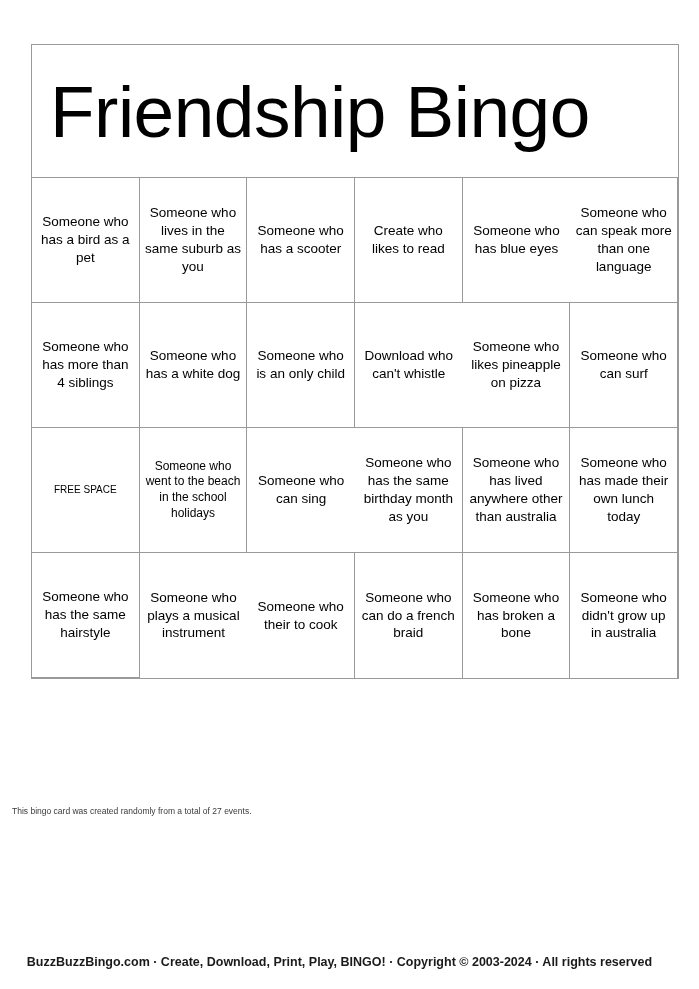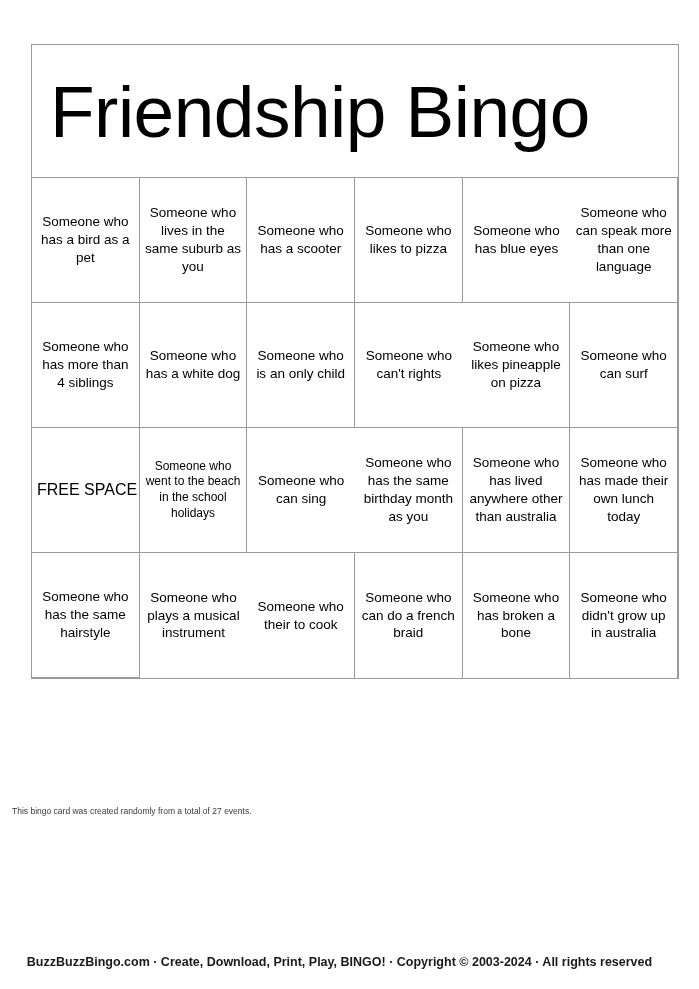--- a/index.html
+++ b/index.html
@@ -76,21 +76,21 @@
     line-height: 1.32;
     color: #000000;
     word-wrap: break-word;
     max-width: 100%;
   }
   .cell-text.small {
     font-size: 12px;
     line-height: 1.3;
   }
   .cell-text.free {
-    font-size: 16px;
+    font-size: 10px;
     white-space: nowrap;
   }
 
   
   #card-footnote {
     position: absolute;
     left: 12px;
     top: 806px;
     font-size: 8.5px;
     line-height: 1.2;
@@ -124,39 +124,39 @@
       <div class="bingo-cell">
         <span class="cell-text">Someone who has a bird as a pet</span>
       </div>
       <div class="bingo-cell">
         <span class="cell-text">Someone who lives in the same suburb as you</span>
       </div>
       <div class="bingo-cell">
         <span class="cell-text">Someone who has a scooter</span>
       </div>
       <div class="bingo-cell">
-        <span class="cell-text">Someone who likes to pizza</span>
+        <span class="cell-text">Create who likes to read</span>
       </div>
       <div class="bingo-cell">
         <span class="cell-text">Someone who has blue eyes</span>
       </div>
       <div class="bingo-cell">
         <span class="cell-text">Someone who can speak more than one language</span>
       </div>
       <div class="bingo-cell">
         <span class="cell-text">Someone who has more than 4 siblings</span>
       </div>
       <div class="bingo-cell">
         <span class="cell-text">Someone who has a white dog</span>
       </div>
       <div class="bingo-cell">
         <span class="cell-text">Someone who is an only child</span>
       </div>
       <div class="bingo-cell">
-        <span class="cell-text">Someone who can't rights</span>
+        <span class="cell-text">Download who can't whistle</span>
       </div>
       <div class="bingo-cell">
         <span class="cell-text">Someone who likes pineapple on pizza</span>
       </div>
       <div class="bingo-cell">
         <span class="cell-text">Someone who can surf</span>
       </div>
       <div class="bingo-cell">
         <span class="cell-text free">FREE SPACE</span>
       </div>

